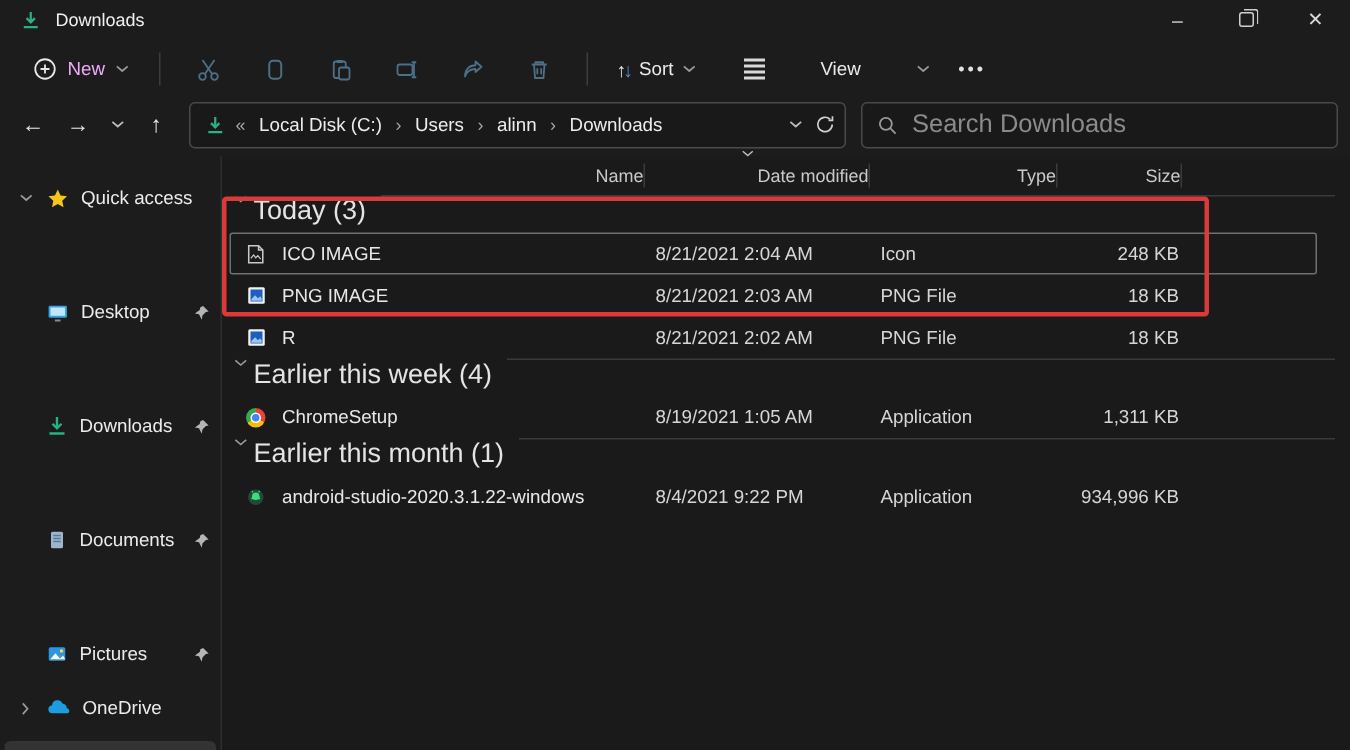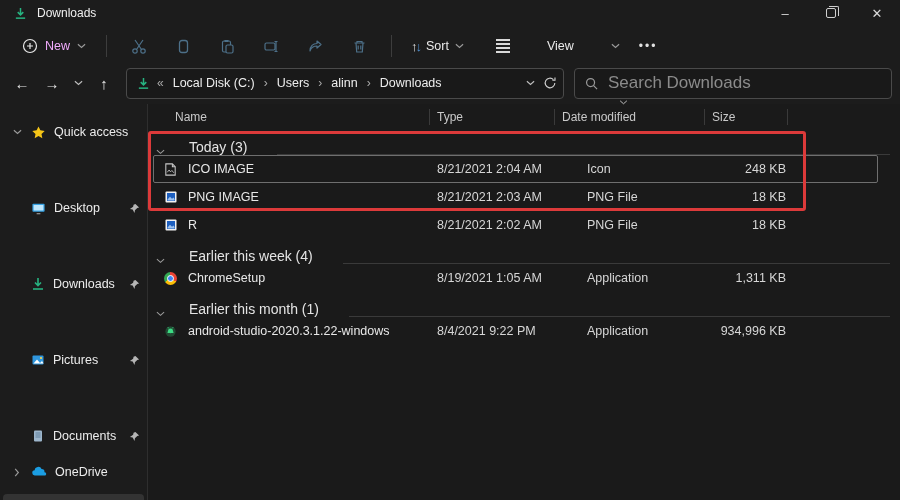--- a/index.html
+++ b/index.html
@@ -55,28 +55,28 @@
   .sb-item { height:28px; display:flex; align-items:center; gap:8px; padding:0 4px 0 8px; margin:0 3px; border-radius:4px; color:#ececec; font-size:12.5px; white-space:nowrap; }
   .sb-item.selected { background:#333333; }
   .sb-item .sb-chev { width:12px; flex:none; color:#9a9a9a; display:flex; justify-content:center; }
   .sb-item.child { padding-left:28px;margin-top:48px; }
   .sb-item .pin { margin-left:auto; color:#b5b5b5; }
   .sb-gap { height:8px; }
   .sb-label { overflow:hidden; text-overflow:clip; }
 
   
   .list-header { display:flex; height:26px; align-items:center; color:#c9c9c9; font-size:12px; position:relative; }
-  .lh-cell { height:16px; display:flex; align-items:center; border-right:1px solid #3a3a3a; padding-left:7px; position:relative; }
+  .lh-cell { height:16px; display:flex; align-items:center; border-right:1px solid #3a3a3a; padding-left:7px; position:relative;justify-content:flex-end; }
   .lh-name { width:282px; padding-left:27px; }
   .lh-date { width:150px; } .lh-type { width:125px; } .lh-size { width:83px; }
   .lh-sort-chev { position:absolute; top:-9px; left:64px; color:#bdbdbd; }
 
   
   .rows { position:relative; }
-  .grow { height:25px; display:flex; align-items:flex-end; gap:24px; padding-left:8px; color:#e4e4e4; font-size:14px; }
+  .grow { height:25px; display:flex; align-items:flex-start; gap:4px; padding-left:8px; color:#e4e4e4; font-size:18px; }
   .grow .gchev { color:#9a9a9a; display:flex; }
   .grow .gline { flex:1; height:1px; background:#3a3a3a; margin:0 10px 0 6px; }
   .frow { height:28px; display:flex; align-items:center; color:#e8e8e8; }
   .c-name { width:282px; display:flex; align-items:center; gap:9px; padding-left:14px; overflow:hidden; white-space:nowrap; }
   .c-date { width:150px; padding-left:7px; color:#d6d6d6; }
   .c-type { width:125px; padding-left:7px; color:#d6d6d6; }
   .c-size { width:83px; text-align:right; padding-right:2px; color:#d6d6d6; }
   .frow.focused { outline:1px solid #6f6f6f; outline-offset:-1px; border-radius:2px; margin:0 22px 0 5px; }
   .frow.focused .c-name { width:277px; padding-left:9px; }
   .ficon { width:17px; height:17px; flex:none; display:flex; align-items:center; justify-content:center; }
@@ -305,40 +305,40 @@
       <span class="sb-label">Downloads</span>
       <span class="pin">
           <svg width="11" height="11" viewBox="0 0 12 12">
             <path d="M7 1l4 4-2 .5L6.5 8 6 11 4 7 1 6.5 4.5 4 5 2z" fill="#b5b5b5"></path>
           </svg>
         </span>
     </div>
     <div class="sb-item child">
       <span>
           <svg width="14" height="14" viewBox="0 0 14 14">
+            <rect x="3" y="1.5" width="8" height="11" rx="1" fill="#9db6cc"></rect>
+            <path d="M4.5 4h5M4.5 6h5M4.5 8h5" stroke="#5a7a96" stroke-width="0.9"></path>
+          </svg>
+        </span>
+      <span class="sb-label">Documents</span>
+      <span class="pin">
+          <svg width="11" height="11" viewBox="0 0 12 12">
+            <path d="M7 1l4 4-2 .5L6.5 8 6 11 4 7 1 6.5 4.5 4 5 2z" fill="#b5b5b5"></path>
+          </svg>
+        </span>
+    </div>
+    <div class="sb-item child">
+      <span>
+          <svg width="14" height="14" viewBox="0 0 14 14">
             <rect x="1.5" y="2.5" width="11" height="9" rx="1" fill="#2f96dd"></rect>
             <path d="M2.5 10.5l3.5-4 3 3.5 2-2 1.5 2.5z" fill="#fff"></path>
             <circle cx="10" cy="5" r="1.1" fill="#ffd84d"></circle>
           </svg>
         </span>
       <span class="sb-label">Pictures</span>
-      <span class="pin">
-          <svg width="11" height="11" viewBox="0 0 12 12">
-            <path d="M7 1l4 4-2 .5L6.5 8 6 11 4 7 1 6.5 4.5 4 5 2z" fill="#b5b5b5"></path>
-          </svg>
-        </span>
-    </div>
-    <div class="sb-item child">
-      <span>
-          <svg width="14" height="14" viewBox="0 0 14 14">
-            <rect x="3" y="1.5" width="8" height="11" rx="1" fill="#9db6cc"></rect>
-            <path d="M4.5 4h5M4.5 6h5M4.5 8h5" stroke="#5a7a96" stroke-width="0.9"></path>
-          </svg>
-        </span>
-      <span class="sb-label">Documents</span>
       <span class="pin">
           <svg width="11" height="11" viewBox="0 0 12 12">
             <path d="M7 1l4 4-2 .5L6.5 8 6 11 4 7 1 6.5 4.5 4 5 2z" fill="#b5b5b5"></path>
           </svg>
         </span>
     </div>
     <div class="sb-gap"></div>
     <div class="sb-item">
       <span class="sb-chev">
           <svg width="6" height="9" viewBox="0 0 6 10">
@@ -405,32 +405,32 @@
     </div>
   </div>
 
   <div class="divider"></div>
 
   <div class="content">
 
     <div class="list-header">
       <div class="lh-cell lh-name">
           <span>Name</span>
-        </div>
-      <div class="lh-cell lh-type">
-          <span>Type</span>
         </div>
       <div class="lh-cell lh-date">
         <span class="lh-sort-chev">
             <svg width="9" height="5" viewBox="0 0 10 6">
               <path d="M1 1l4 3.5L9 1" stroke="#bdbdbd" fill="none" stroke-width="1.2"></path>
             </svg>
           </span>
         <span>Date modified</span>
       </div>
+      <div class="lh-cell lh-type">
+          <span>Type</span>
+        </div>
       <div class="lh-cell lh-size">
           <span>Size</span>
         </div>
     </div>
 
     <div class="rows">
       <div class="red-box"></div>
 
       <div class="grow">
         <span class="gchev">

